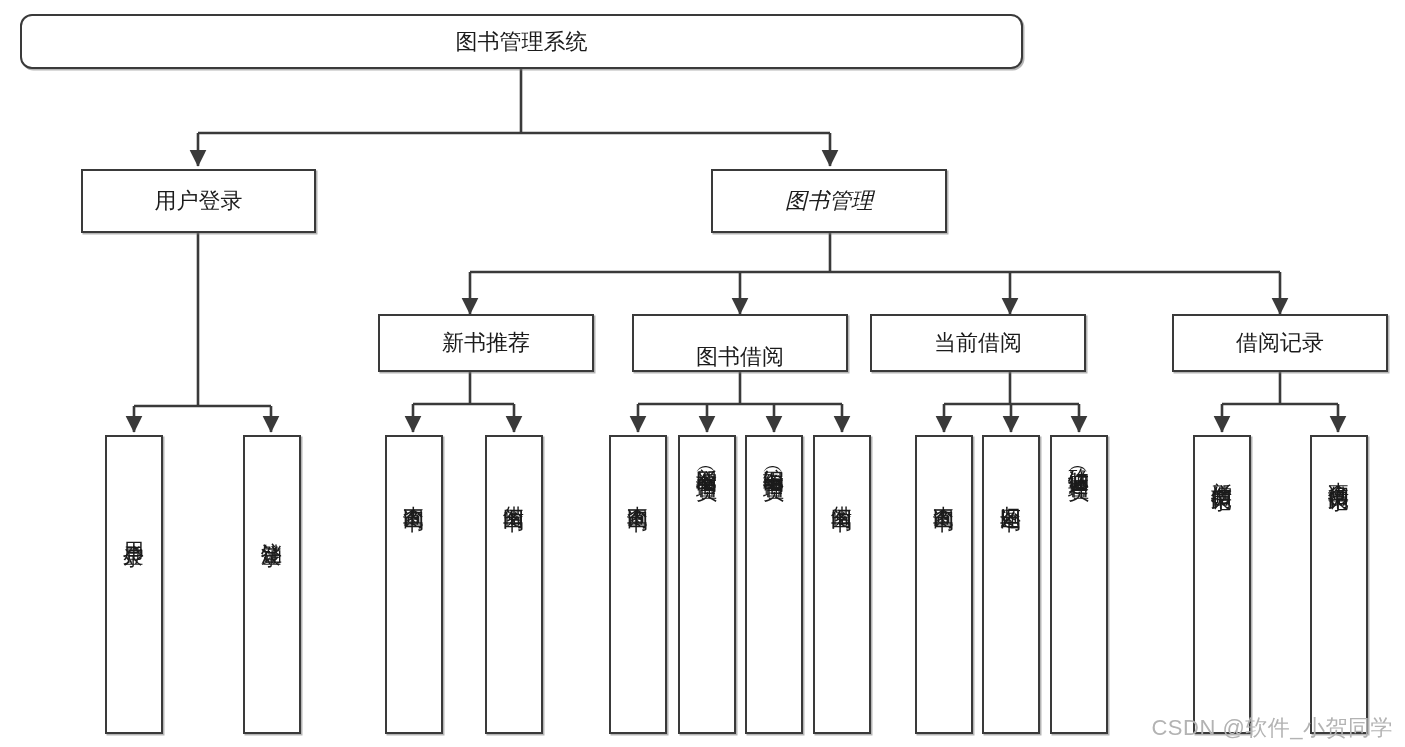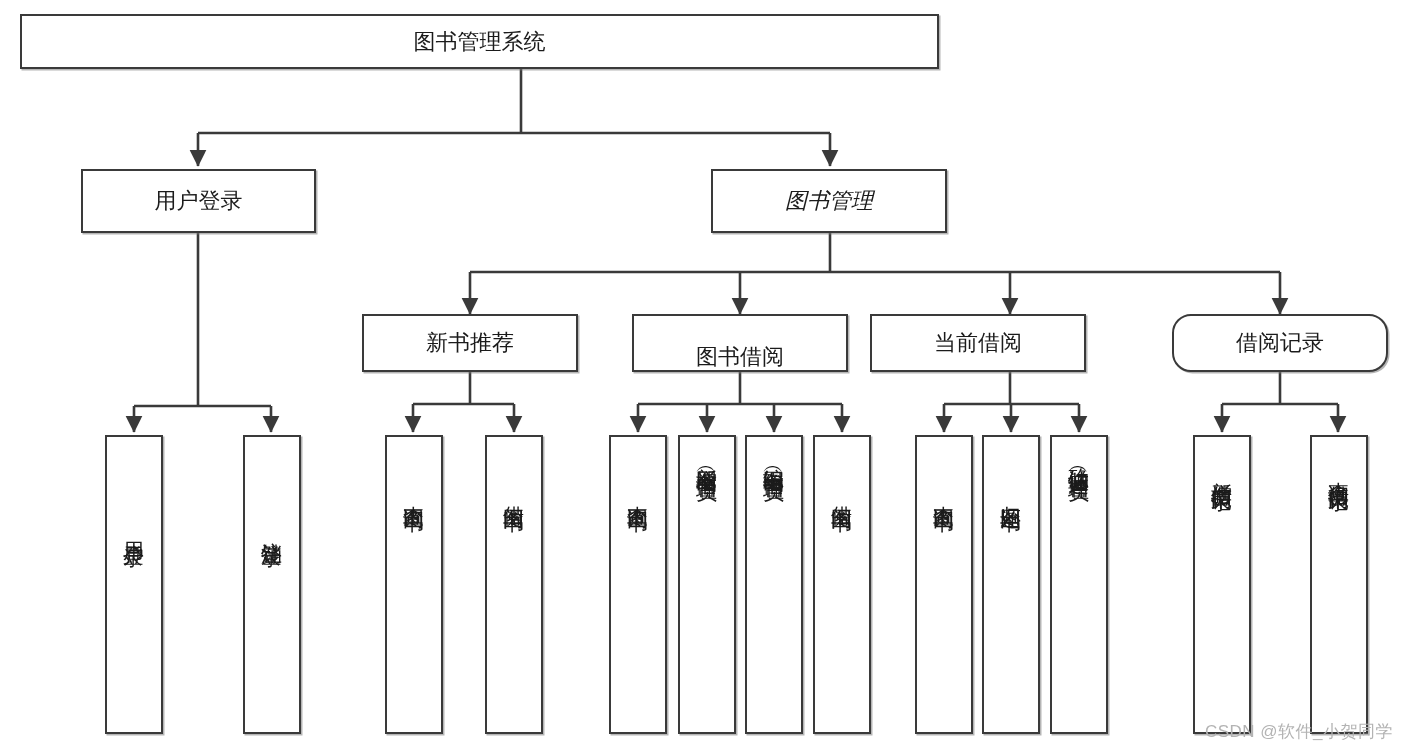--- a/index.html
+++ b/index.html
@@ -62,21 +62,21 @@
   }
   .node.vertical.pad-mid .label  { padding-top: 88px; }
   .node.vertical.pad-small .label{ padding-top: 52px; }
   .node.vertical.pad-top .label  { padding-top: 14px; }
   .node.vertical.pad-tiny .label { padding-top: 28px; }
 
   #watermark {
     position: absolute;
     right: 12px;
     bottom: 4px;
-    font-size: 17px;
+    font-size: 22px;
     color: #b3b3b3;
     letter-spacing: 0.5px;
     white-space: nowrap;
     user-select: none;
   }
 </style>
 </head>
 <body>
 
 <div id="diagram-root">
@@ -124,41 +124,41 @@
       <path d="M 1011 404 L 1011 432" marker-end="url(#arrow)"></path>
       <path d="M 1079 404 L 1079 432" marker-end="url(#arrow)"></path>
 
       <path d="M 1280 372 L 1280 404"></path>
       <path d="M 1222 404 L 1338 404"></path>
       <path d="M 1222 404 L 1222 432" marker-end="url(#arrow)"></path>
       <path d="M 1338 404 L 1338 432" marker-end="url(#arrow)"></path>
     </g>
   </svg>
 
-  <div class="node horizontal" style="left:20px; top:14px; width:919px; height:55px;">
+  <div class="node horizontal" style="left:20px; top:14px; width:1003px; height:55px;border-radius:12px;">
     <span class="label">图书管理系统</span>
   </div>
 
   <div class="node horizontal" style="left:81px; top:169px; width:235px; height:64px;">
     <span class="label">用户登录</span>
   </div>
   <div class="node horizontal" style="left:711px; top:169px; width:236px; height:64px;font-style:italic;">
     <span class="label">图书管理</span>
   </div>
 
-  <div class="node horizontal" style="left:362px; top:314px; width:216px; height:58px;">
+  <div class="node horizontal" style="left:378px; top:314px; width:216px; height:58px;">
     <span class="label">新书推荐</span>
   </div>
   <div class="node horizontal" style="left:632px; top:314px; width:216px; height:58px;align-items:flex-end;">
     <span class="label">图书借阅</span>
   </div>
   <div class="node horizontal" style="left:870px; top:314px; width:216px; height:58px;">
     <span class="label">当前借阅</span>
   </div>
-  <div class="node horizontal" style="left:1172px; top:314px; width:216px; height:58px;border-radius:19px;">
+  <div class="node horizontal" style="left:1172px; top:314px; width:216px; height:58px;">
     <span class="label">借阅记录</span>
   </div>
 
   <div class="node vertical pad-mid" style="left:105px; top:435px; width:58px; height:299px;">
     <span class="label">用户登录</span>
   </div>
   <div class="node vertical pad-mid" style="left:243px; top:435px; width:58px; height:299px;">
     <span class="label">注销登录</span>
   </div>
 

